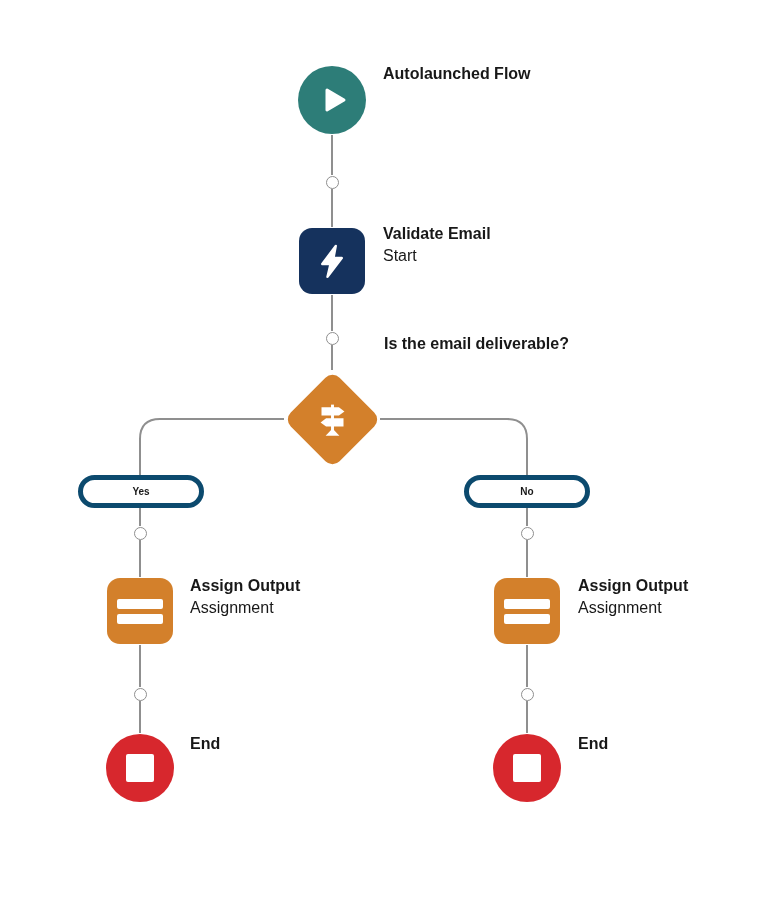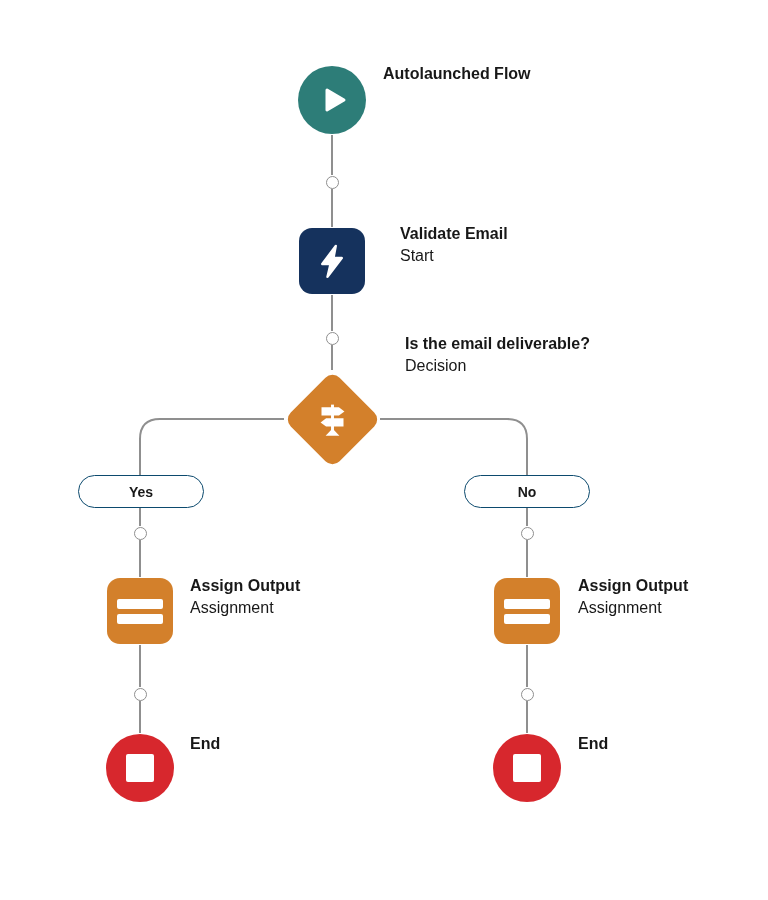--- a/index.html
+++ b/index.html
@@ -74,26 +74,26 @@
     line-height: 22px;
     color: #181818;
     white-space: nowrap;
   }
   .label .t { font-weight: bold; }
   .pill {
     position: absolute;
     height: 33px;
     box-sizing: border-box;
     background: #ffffff;
-    border: 1px solid #0c4a6e;
+    border: 5px solid #0c4a6e;
     border-radius: 17px;
     display: flex;
     align-items: center;
     justify-content: center;
-    font-size: 14px;
+    font-size: 10px;
     font-weight: bold;
     color: #181818;
     z-index: 2;
   }
 </style>
 </head>
 <body>
 
 <div class="canvas">
 
@@ -117,40 +117,39 @@
 
   <div class="add-circle" style="left:325.5px; top:175.5px;"></div>
 
   <div class="node node-square action" style="left:299px; top:228px;">
     <span class="icon">
       <svg width="36" height="36" viewBox="0 0 24 24">
         <polygon points="14.5,2 5.5,14 11,14 9,22.5 18.5,10 13,10" fill="#ffffff" stroke="#ffffff" stroke-width="1.6" stroke-linejoin="round"></polygon>
       </svg>
     </span>
   </div>
-  <div class="label" style="left:383px; top:223px;margin-left:17px;">
+  <div class="label" style="left:383px; top:223px;">
     <div class="t">Validate Email</div>
     <div>Start</div>
   </div>
 
   <div class="add-circle" style="left:325.5px; top:331.5px;"></div>
 
   <div class="node diamond orange" style="left:297.5px; top:384.5px;">
     <span class="icon">
       <svg width="44" height="44" viewBox="0 0 48 48">
         <rect x="22.4" y="7" width="3.2" height="32" fill="#ffffff"></rect>
         <polygon points="12,10 31,10 37,14.5 31,19 12,19" fill="#ffffff"></polygon>
         <polygon points="36,22 17,22 11,26.5 17,31 36,31" fill="#ffffff"></polygon>
         <polygon points="24,33 16.5,41 31.5,41" fill="#ffffff"></polygon>
       </svg>
     </span>
   </div>
-  <div class="label" style="left:384px; top:333px;margin-left:21px;">
+  <div class="label" style="left:384px; top:333px;">
     <div class="t">Is the email deliverable?</div>
-    <div>Decision</div>
   </div>
 
   <div class="pill" style="left:78px; top:475px; width:126px;">
     <span>Yes</span>
   </div>
   <div class="pill" style="left:464px; top:475px; width:126px;">
     <span>No</span>
   </div>
 
   <div class="add-circle" style="left:133.5px; top:526.5px;"></div>

